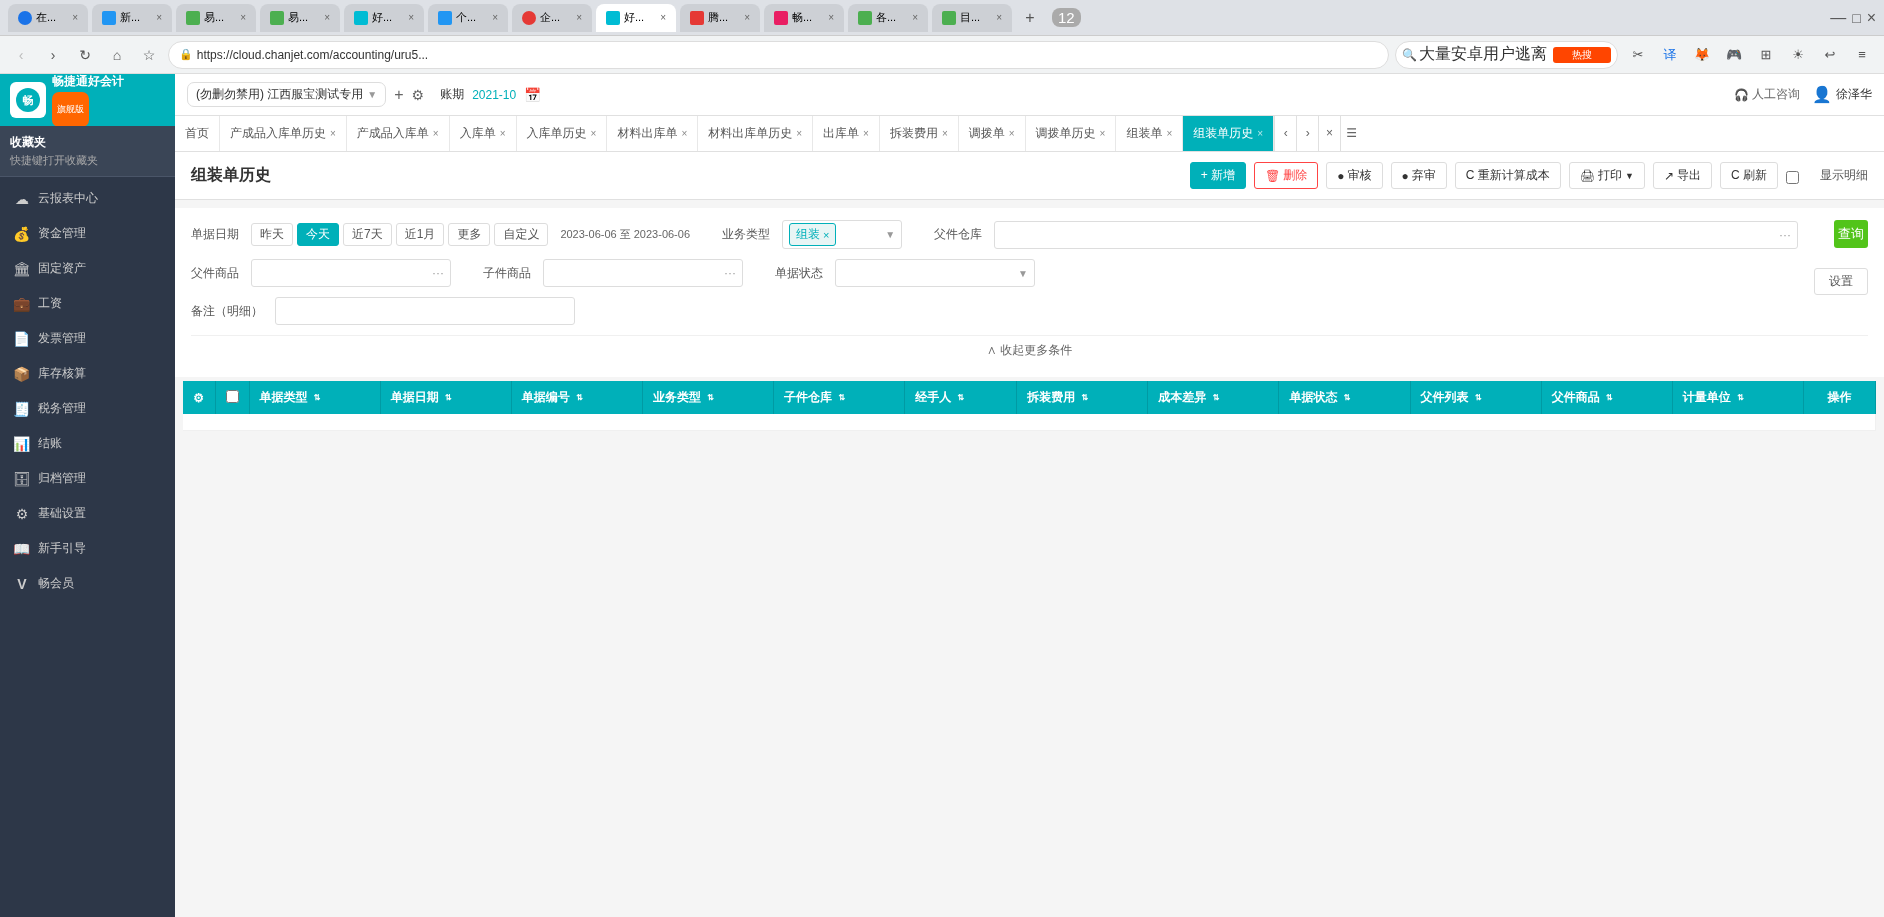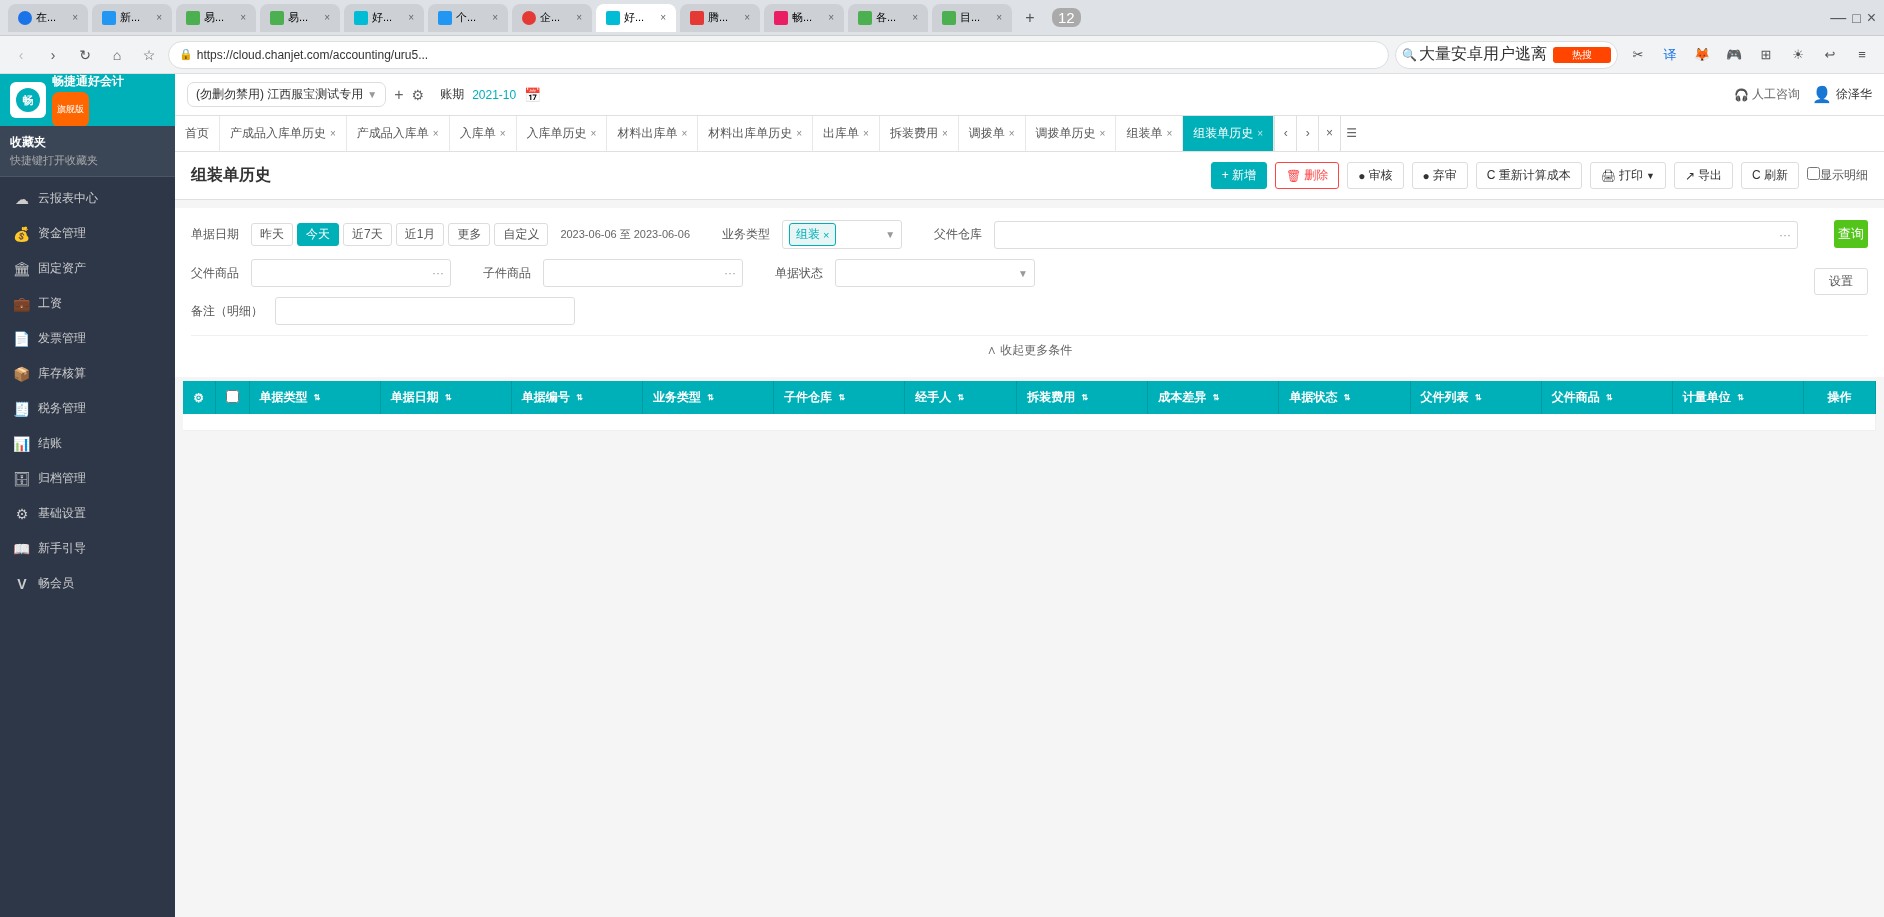--- a/index.html
+++ b/index.html
@@ -379,21 +379,21 @@
           <button class="action-btn">
             <span>🖨</span>
             <span>打印</span>
             <span style="font-size:9px;">▼</span>
           </button>
           <button class="action-btn">
             <span>↗</span>
             <span>导出</span>
           </button>
           <button class="action-btn">C 刷新</button>
-          <label style="display:flex; align-items:flex-start; gap:0; font-size:12px; color:#555; cursor:pointer;">
+          <label style="display:flex; align-items:flex-end; gap:21px; font-size:12px; color:#555; cursor:pointer;">
             <input type="checkbox" style="cursor: pointer;">
             <span>显示明细</span>
           </label>
         </div>
       </div>
 
       <div class="filter-area">
         <div style="display:flex; gap:16px; align-items:flex-start;">
           <div style="flex:1;">
 

